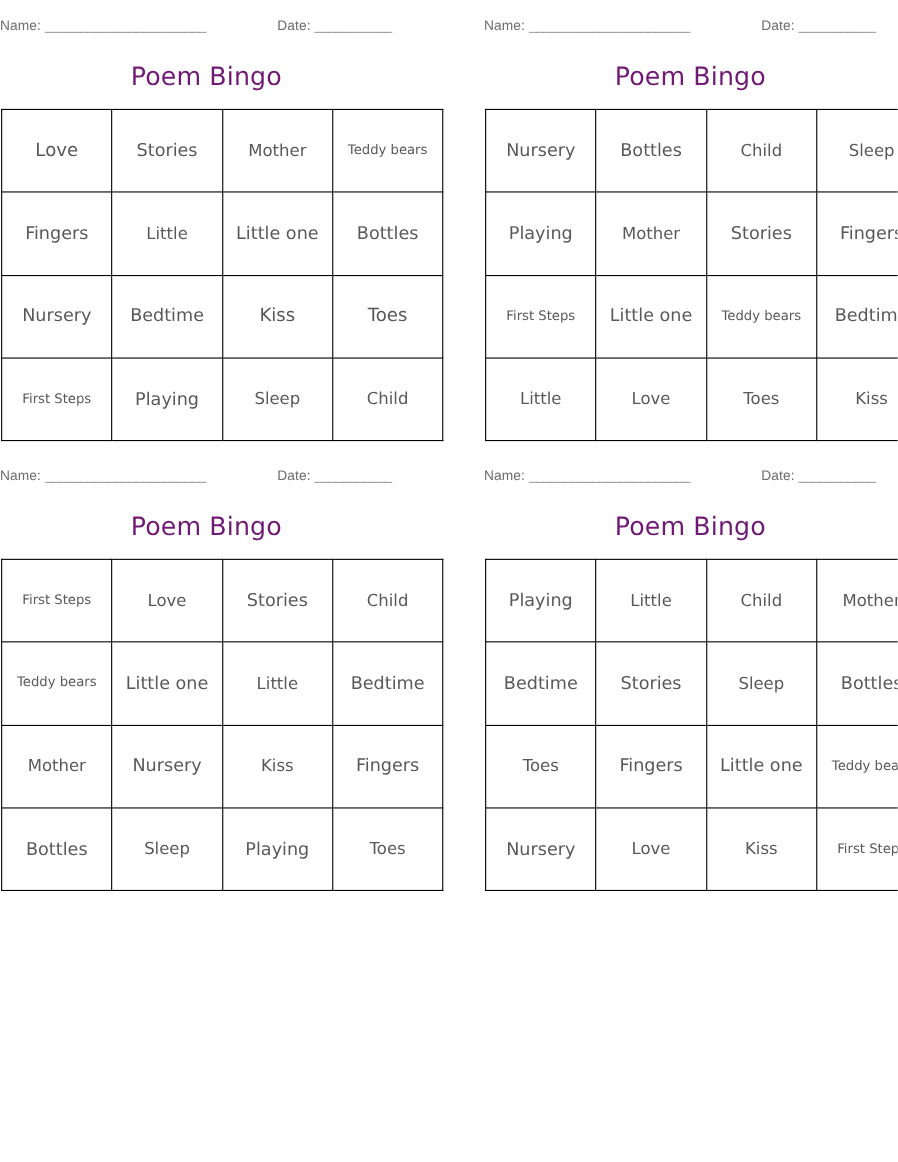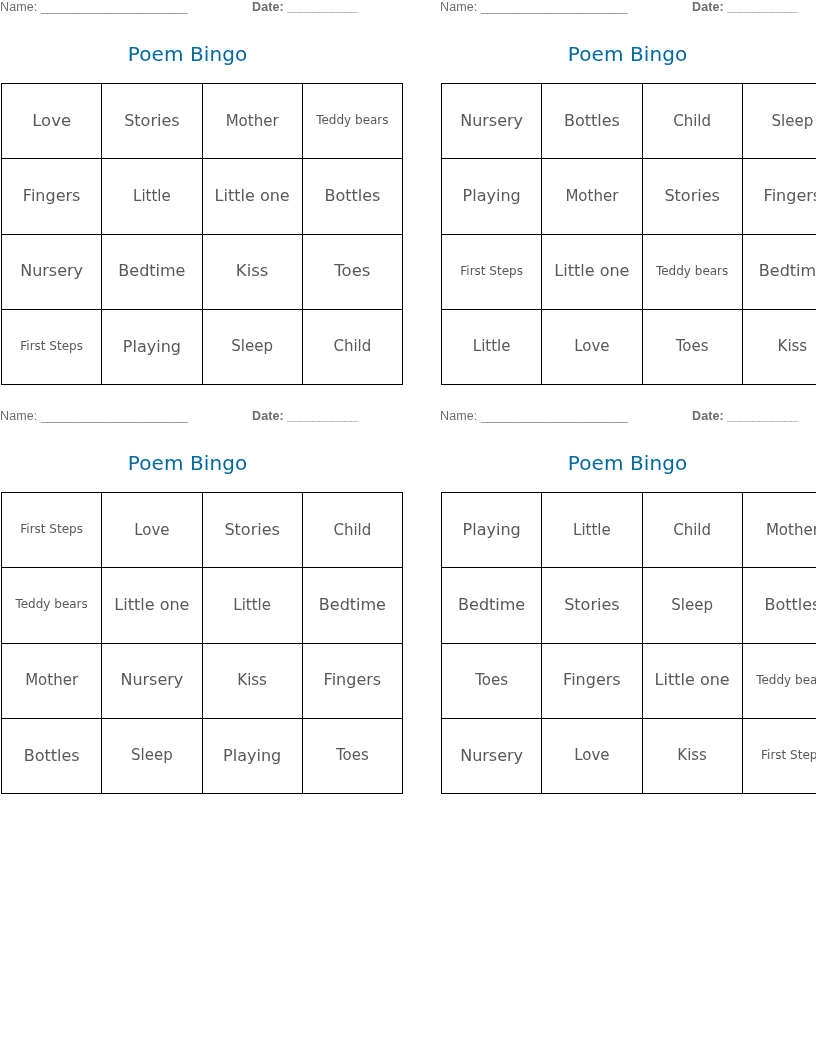--- a/index.html
+++ b/index.html
@@ -14,21 +14,21 @@
     height: 1056px;
     position: relative;
     overflow: hidden;
     font-family: "DejaVu Sans", "Liberation Sans", sans-serif;
     -webkit-font-smoothing: antialiased;
   }
 
   
   .sheet {
     position: absolute;
-    top: 0;
+    top: 16px;
     left: 0;
     width: 816px;
     height: 896px;
     border-radius: 30px;
   }
 
   .card {
     position: absolute;
     width: 375px;
   }
@@ -52,43 +52,42 @@
   .namedate .nd-name {
     position: absolute;
     left: 0px;
     top: 0px;
   }
 
   .namedate .nd-date {
     position: absolute;
     left: 252px;
     top: 0px;
-    font-weight: bold;
   }
 
   .nd-label {
     color: #6d6d6d;
   }
 
   .nd-rule {
     color: #8c8c8c;
     letter-spacing: -0.6px;
   }
 
   
   .card-title {
     position: absolute;
     top: 41px;
     left: 0;
     width: 375px;
     text-align: center;
     font-family: "DejaVu Sans", "Liberation Sans", sans-serif;
-    font-size: 20px;
+    font-size: 23px;
     font-weight: 400;
-    color: #0369a1;
+    color: #701a75;
     letter-spacing: 0.1px;
     line-height: 26px;
   }
 
   
   .bingo-grid {
     position: absolute;
     top: 83px;
     left: 1px;
     width: 373px;

